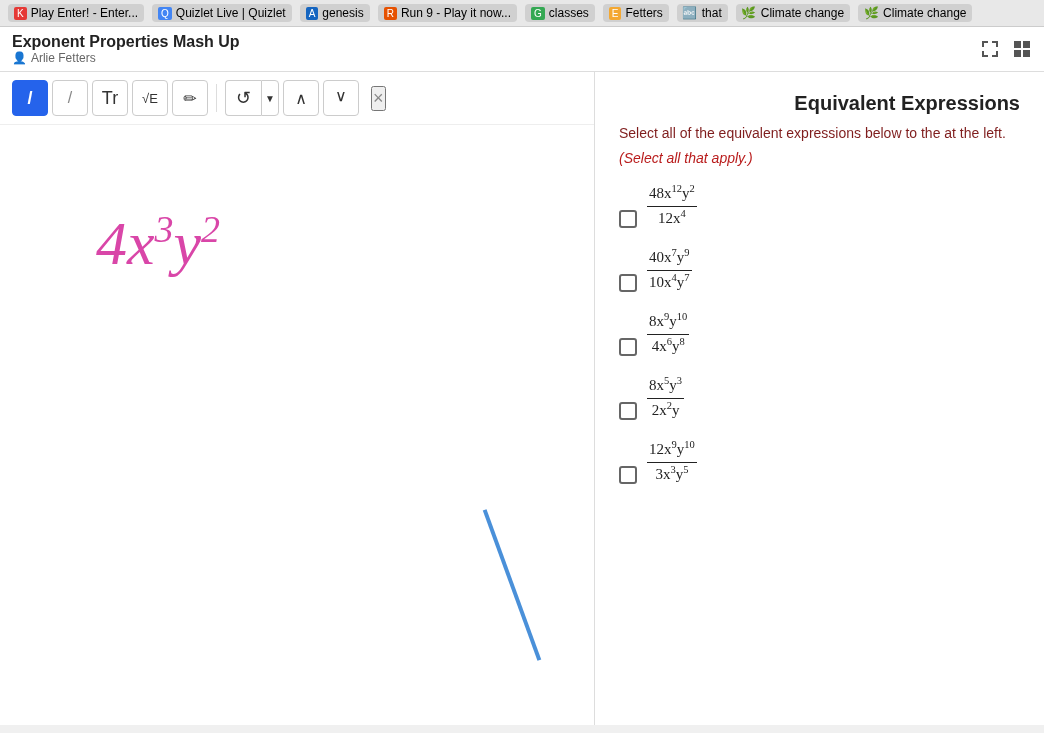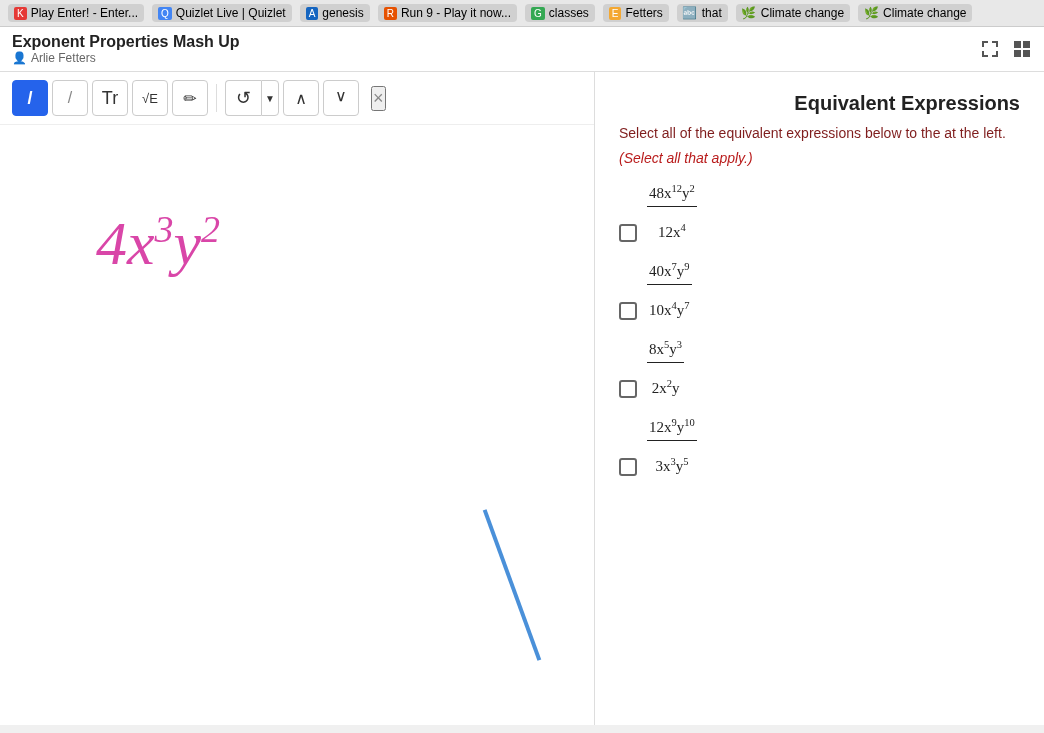--- a/index.html
+++ b/index.html
@@ -204,21 +204,21 @@
       font-family: 'Times New Roman', serif;
       line-height: 1.3;
     }
     .frac-numerator {
       border-bottom: 1.5px solid #222;
       padding-bottom: 2px;
       padding-left: 2px;
       padding-right: 2px;
     }
     .frac-denominator {
-      padding-top: 14px;
+      padding-top: 0;
     }
     sup { font-size: 0.7em; }
   </style>
 </head>
 <body>
 
 <div class="tab-bar">
   <div class="tab-item">
     <span style="background:#e53935;color:#fff;font-size:10px;padding:1px 3px;border-radius:2px;">K</span>
     <span>Play Enter! - Enter...</span>
@@ -347,20 +347,27 @@
     </div>
 
     <div class="option-row">
       <div class="option-checkbox"></div>
       <div class="fraction-expr">
         <div class="frac-numerator">40x<sup>7</sup>y<sup>9</sup></div>
         <div class="frac-denominator">10x<sup>4</sup>y<sup>7</sup></div>
       </div>
     </div>
 
+    <div class="option-row">
+      <div class="option-checkbox"></div>
+      <div class="fraction-expr">
+        <div class="frac-numerator">8x<sup>9</sup>y<sup>10</sup></div>
+        <div class="frac-denominator">4x<sup>6</sup>y<sup>8</sup></div>
+      </div>
+    </div>
 
     <div class="option-row">
       <div class="option-checkbox"></div>
       <div class="fraction-expr">
         <div class="frac-numerator">8x<sup>5</sup>y<sup>3</sup></div>
         <div class="frac-denominator">2x<sup>2</sup>y</div>
       </div>
     </div>
 
     <div class="option-row">

